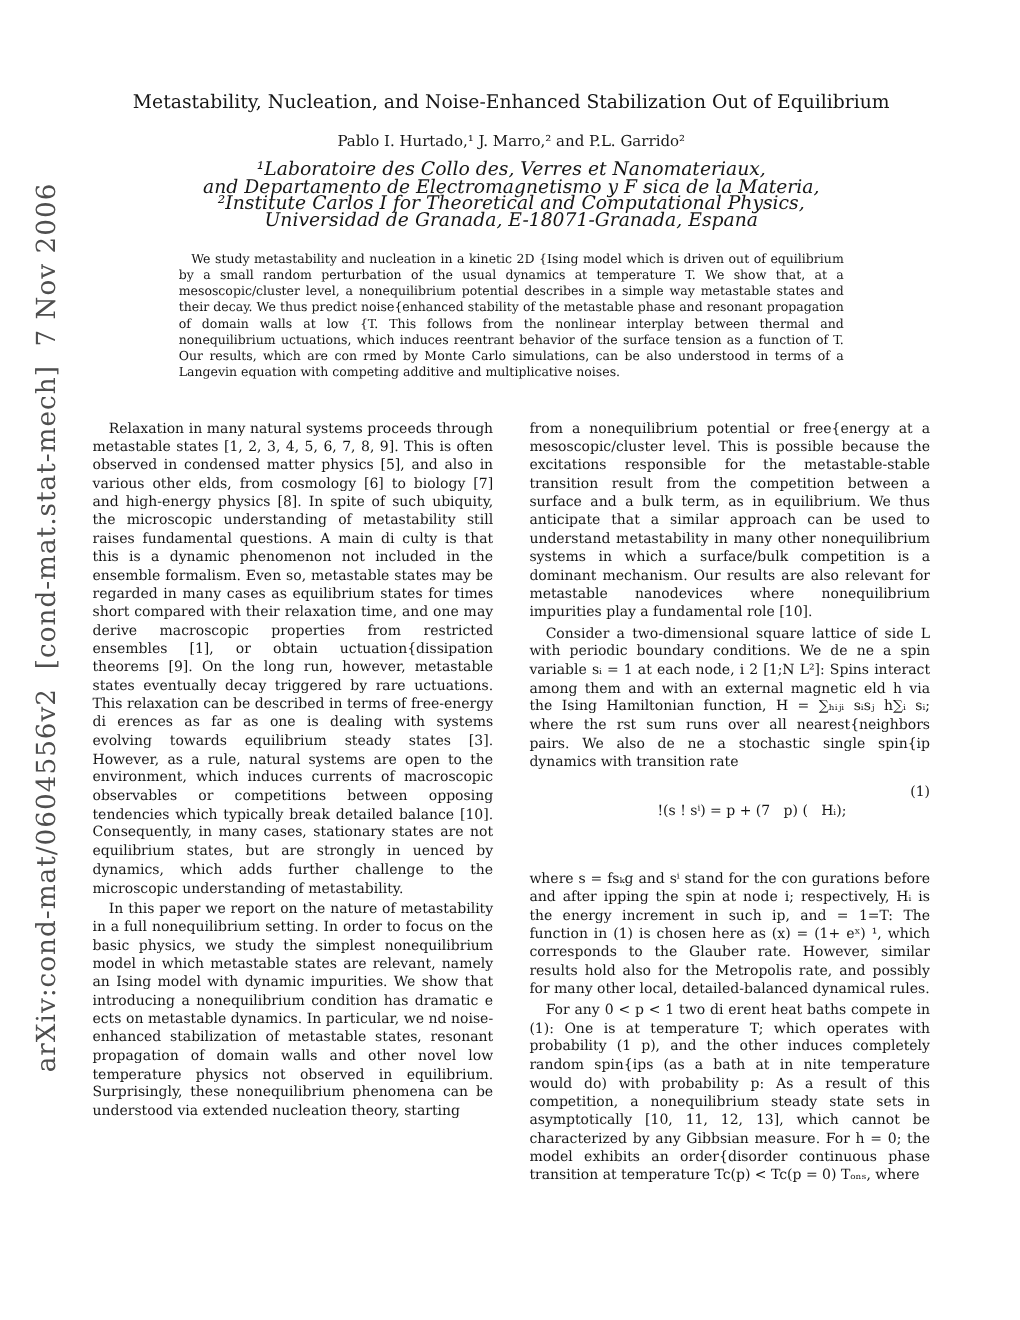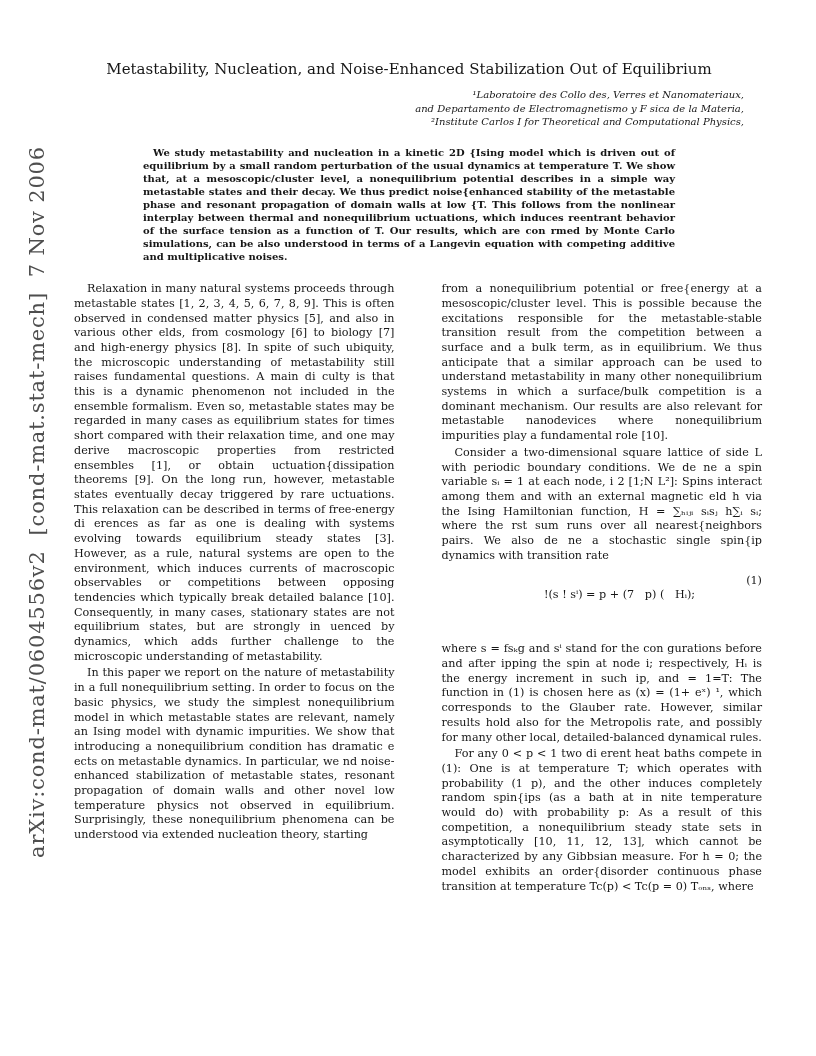--- a/index.html
+++ b/index.html
@@ -20,57 +20,56 @@
     font-size: 21px;
     letter-spacing: 0.8px;
     color: #4e4e4e;
   }
   .content {
     position: absolute;
     left: 74px; top: 60px;
     width: 670px;
   }
   .title {
-    margin: 0 10px;
+    margin: 12px 10px;
     text-align: center;
     font-size: 15px;
     font-weight: normal;
     line-height: 1.25;
   }
   .authors {
     margin-top: 15px;
     text-align: center;
     font-size: 12px;
   }
   .affiliations {
     margin-top: 9px;
-    text-align: right;
+    text-align: center;
     font-style: italic;
-    font-size: 10px;
+    font-size: 15px;
     line-height: 13.8px;
   }
   .abstract-block {
     margin: 17px auto 0;
     width: 532px;
-    font-weight: bold;
   }
   .abstract {
     text-align: justify;
     font-size: 10px;
     line-height: 13px;
     text-indent: 10px;
   }
   .pacs {
     margin-top: 14px;
     font-size: 10px;
   }
   .columns {
     display: flex;
-    gap: 47px;
-    margin-top: 19px;
+    gap: 29px;
+    margin-top: 31px;
   }
   .col {
     width: 320.5px;
     flex: none;
     text-align: justify;
     font-size: 11.2px;
     line-height: 14.7px;
   }
   .col p { margin: 0 0 2px 0; }
   .col p.indent { text-indent: 13px; }
@@ -87,25 +86,27 @@
 <body>
 
 <div>
 
   <div class="arxiv-sidebar">arXiv:cond-mat/0604556v2  [cond-mat.stat-mech]  7 Nov 2006</div>
 
   <div class="content">
 
     <h1 class="title">Metastability, Nucleation, and Noise-Enhanced Stabilization Out of Equilibrium</h1>
 
+    <div class="authors">Pablo I. Hurtado,¹ J. Marro,² and P.L. Garrido²</div>
 
     <div class="affiliations">
       <div>¹Laboratoire des Collo des, Verres et Nanomateriaux,</div>
       <div>and Departamento de Electromagnetismo y F sica de la Materia,</div>
       <div>²Institute Carlos I for Theoretical and Computational Physics,</div>
+      <div>Universidad de Granada, E-18071-Granada, Espana</div>
     </div>
 
     <div class="abstract-block">
       <div class="abstract">We study metastability and nucleation in a kinetic 2D {Ising model which is driven out of equilibrium by a small random perturbation of the usual dynamics at temperature T. We show that, at a mesoscopic/cluster level, a nonequilibrium potential describes in a simple way metastable states and their decay. We thus predict noise{enhanced stability of the metastable phase and resonant propagation of domain walls at low {T. This follows from the nonlinear interplay between thermal and nonequilibrium uctuations, which induces reentrant behavior of the surface tension as a function of T. Our results, which are con rmed by Monte Carlo simulations, can be also understood in terms of a Langevin equation with competing additive and multiplicative noises.</div>
     </div>
 
     <div class="columns">
 
       <div class="col">
         <p class="indent">Relaxation in many natural systems proceeds through metastable states [1, 2, 3, 4, 5, 6, 7, 8, 9]. This is often observed in condensed matter physics [5], and also in various other elds, from cosmology [6] to biology [7] and high-energy physics [8]. In spite of such ubiquity, the microscopic understanding of metastability still raises fundamental questions. A main di culty is that this is a dynamic phenomenon not included in the ensemble formalism. Even so, metastable states may be regarded in many cases as equilibrium states for times short compared with their relaxation time, and one may derive macroscopic properties from restricted ensembles [1], or obtain uctuation{dissipation theorems [9]. On the long run, however, metastable states eventually decay triggered by rare uctuations. This relaxation can be described in terms of free-energy di erences as far as one is dealing with systems evolving towards equilibrium steady states [3]. However, as a rule, natural systems are open to the environment, which induces currents of macroscopic observables or competitions between opposing tendencies which typically break detailed balance [10]. Consequently, in many cases, stationary states are not equilibrium states, but are strongly in uenced by dynamics, which adds further challenge to the microscopic understanding of metastability.</p>

